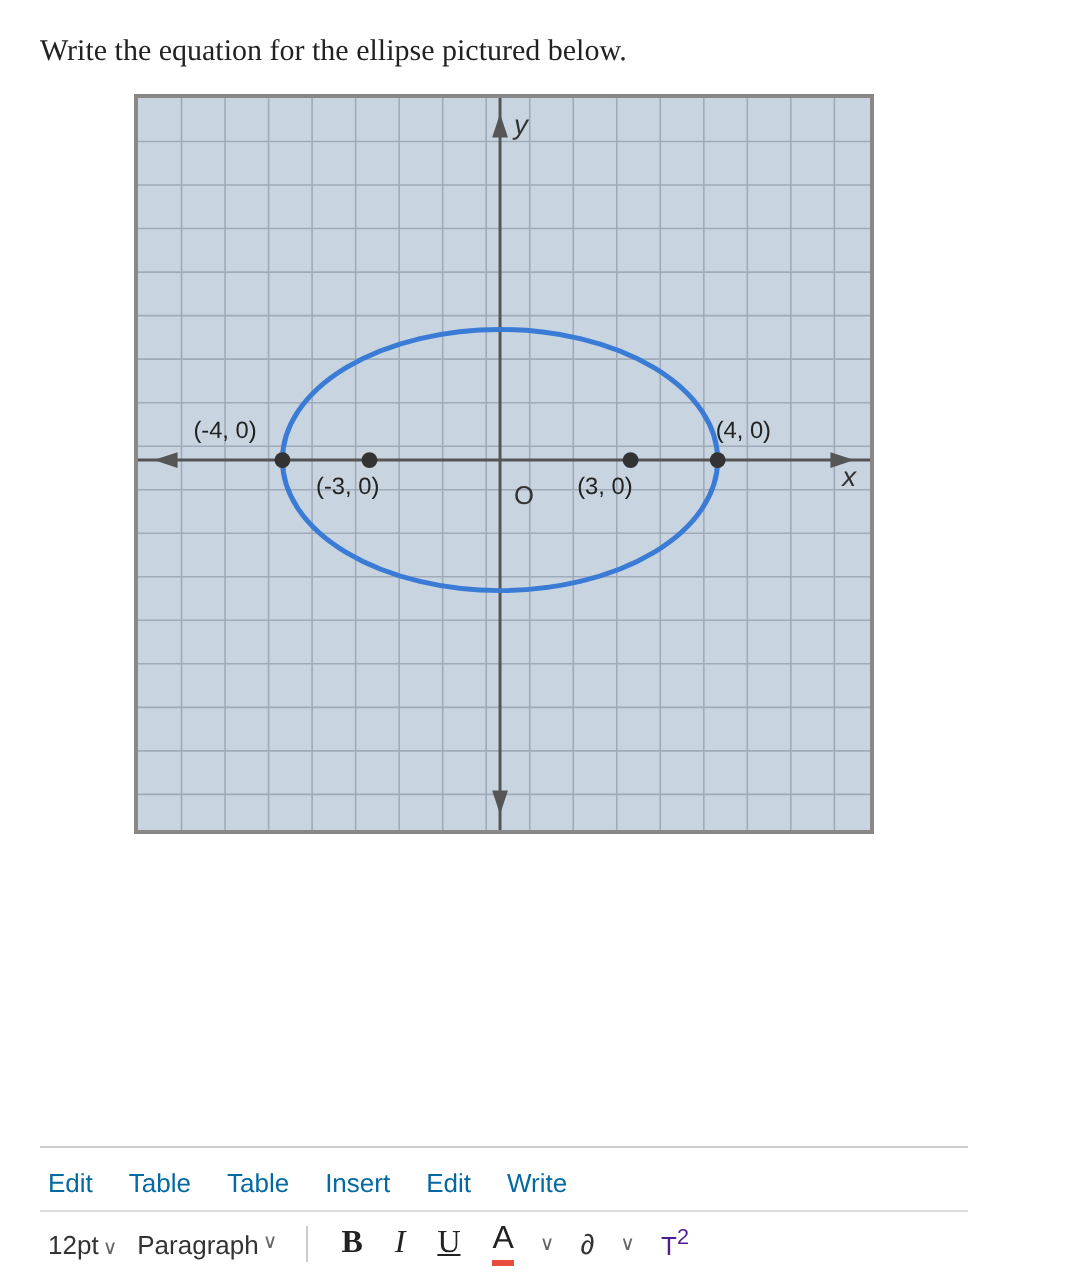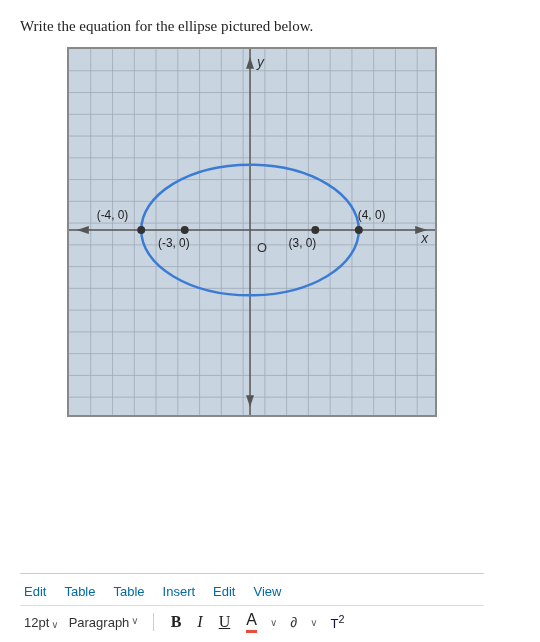--- a/index.html
+++ b/index.html
@@ -109,21 +109,21 @@
     .color-a::after {
       content: '';
       display: block;
       height: 3px;
       background: #e74c3c;
       margin-top: 1px;
     }
     .superscript-btn {
       font-size: 13px;
       cursor: pointer;
-      color: #0f172a;
+      color: #4c1d95;
     }
     .pen-icon {
       font-size: 14px;
       color: #333;
       cursor: pointer;
     }
   </style>
 </head>
 <body>
 
@@ -206,21 +206,21 @@
     </svg>
   </div>
 
   <div class="toolbar-area">
     <div class="menu-bar">
       <span class="menu-item">Edit</span>
       <span class="menu-item">Table</span>
       <span class="menu-item">Table</span>
       <span class="menu-item">Insert</span>
       <span class="menu-item">Edit</span>
-      <span class="menu-item">View</span>
+      <span class="menu-item">Write</span>
     </div>
     <div class="format-bar">
       <div class="font-size-select">
         <span>12pt</span>
         <span class="chevron">∨</span>
       </div>
       <div class="paragraph-select">
         <span>Paragraph</span>
         <span class="chevron">∨</span>
       </div>

